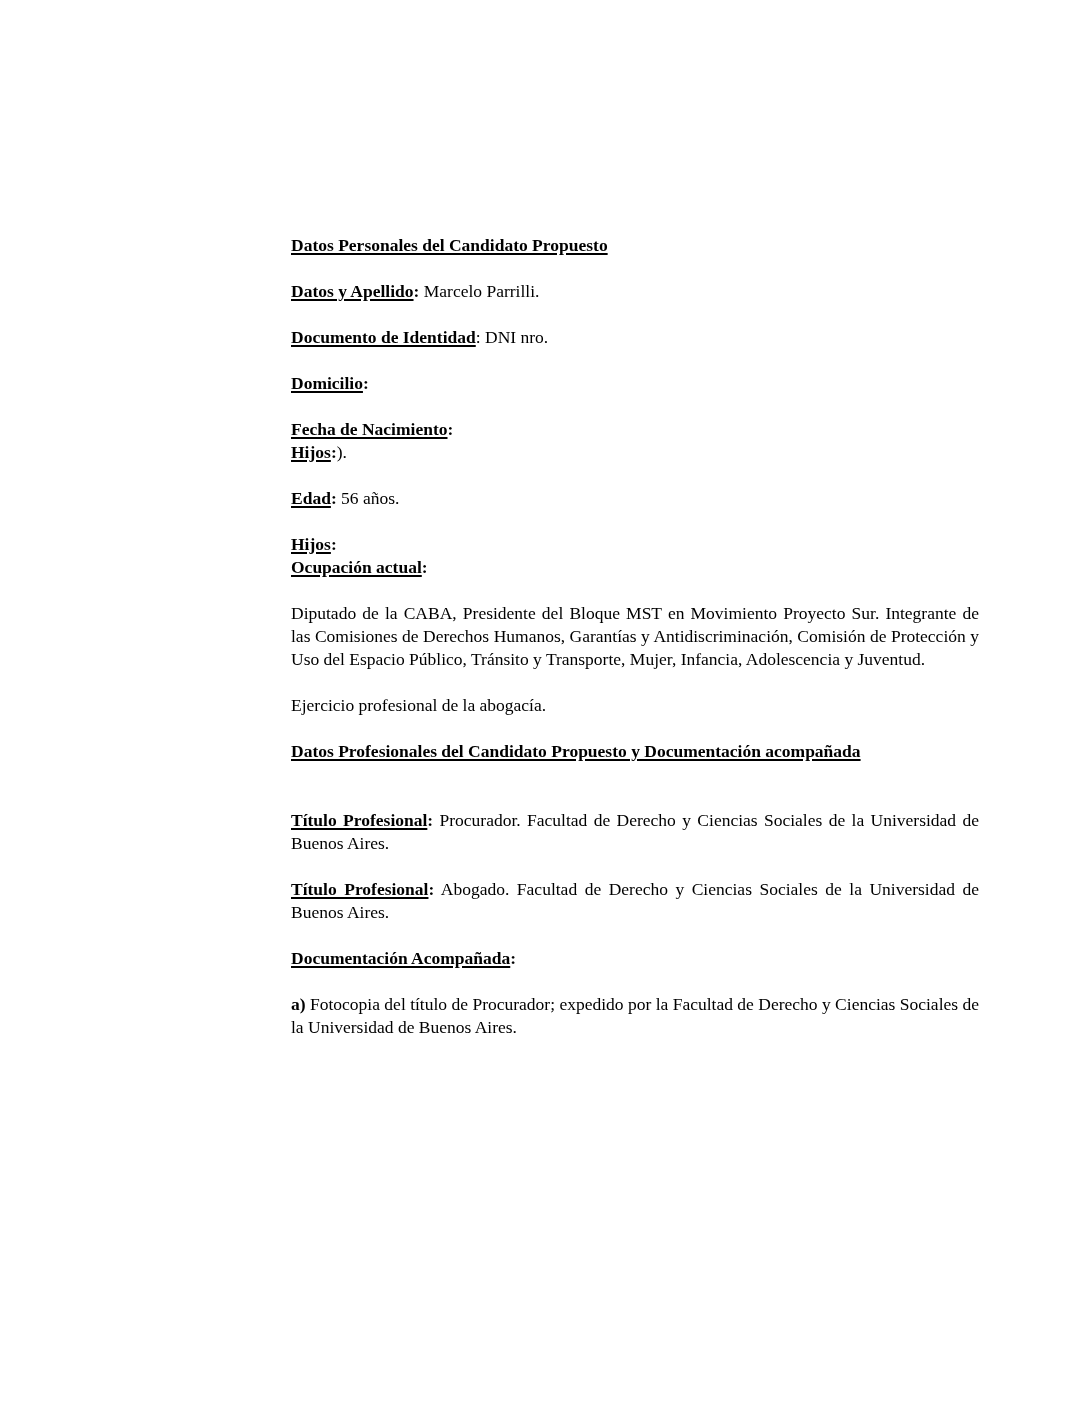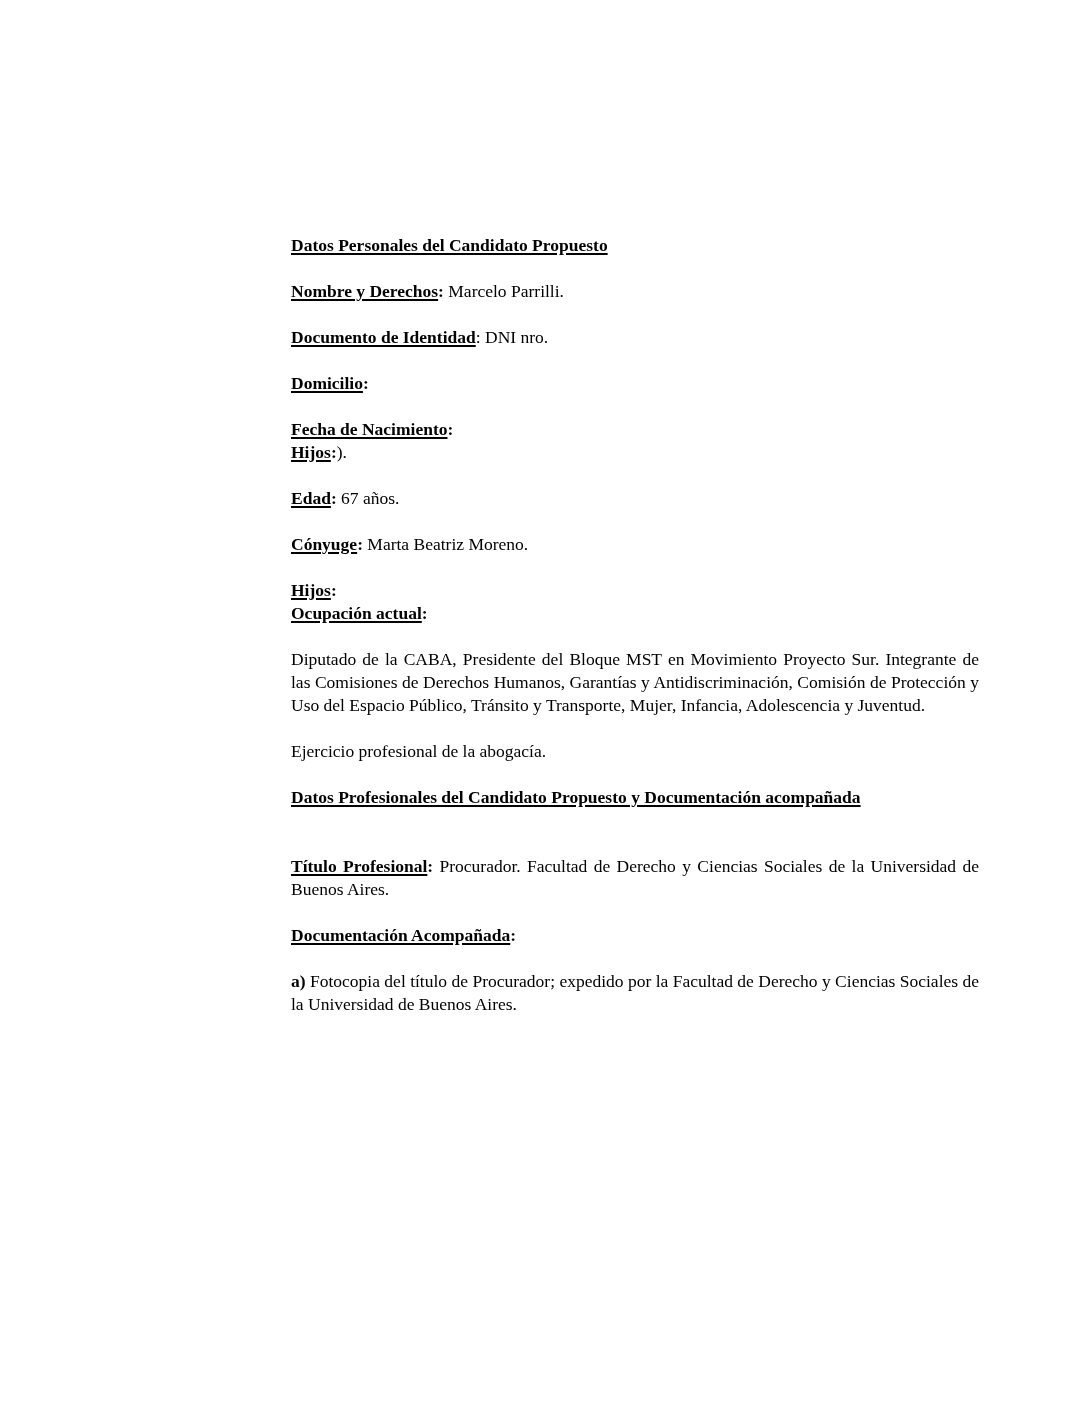--- a/index.html
+++ b/index.html
@@ -49,52 +49,52 @@
   .marker { font-weight: bold; }
 </style>
 </head>
 <body>
 
 <div class="page">
   <div class="content">
 
     <div class="block hd">Datos Personales del Candidato Propuesto</div>
 
-    <div class="block"><span class="lbl">Nombre y Derechos</span><span class="colon">:</span><span> Marcelo Parrilli.</span></div>
+    <div class="block"><span class="lbl">Datos y Apellido</span><span class="colon">:</span><span> Marcelo Parrilli.</span></div>
 
     <div class="block"><span class="lbl">Documento de Identidad</span><span class="colon thin">:</span><span> DNI nro.</span></div>
 
     <div class="block">
       <div><span class="lbl">Domicilio</span><span class="colon">:</span><span></span></div>
     </div>
 
     <div class="block">
       <div><span class="lbl">Fecha de Nacimiento</span><span class="colon">:</span><span></span></div>
       <div><span class="lbl">Hijos</span><span class="colon">:</span><span>).</span></div>
     </div>
 
 
-    <div class="block"><span class="lbl">Edad</span><span class="colon">:</span><span> 67 años.</span></div>
+    <div class="block"><span class="lbl">Edad</span><span class="colon">:</span><span> 56 años.</span></div>
 
 
-    <div class="block"><span class="lbl">Cónyuge</span><span class="colon">:</span><span> Marta Beatriz Moreno.</span></div>
 
     <div class="block">
       <div><span class="lbl">Hijos</span><span class="colon">:</span><span></span></div>
       <div><span class="lbl">Ocupación actual</span><span class="colon">:</span><span></span></div>
     </div>
 
     <div class="block just">Diputado de la CABA, Presidente del Bloque MST en Movimiento Proyecto Sur. Integrante de las Comisiones de Derechos Humanos, Garantías y Antidiscriminación, Comisión de Protección y Uso del Espacio Público, Tránsito y Transporte, Mujer, Infancia, Adolescencia y Juventud.</div>
 
     <div class="block">Ejercicio profesional de la abogacía.</div>
 
     <div class="block hd gap2">Datos Profesionales del Candidato Propuesto y Documentación acompañada</div>
 
     <div class="block just"><span class="lbl">Título Profesional</span><span class="colon">:</span><span> Procurador. Facultad de Derecho y Ciencias Sociales de la Universidad de Buenos Aires.</span></div>
 
+    <div class="block just"><span class="lbl">Título Profesional</span><span class="colon">:</span><span> Abogado. Facultad de Derecho y Ciencias Sociales de la Universidad de Buenos Aires.</span></div>
 
     <div class="block"><span class="hd">Documentación Acompañada</span><span class="colon">:</span></div>
 
     <div class="block just"><span class="marker">a)</span><span> Fotocopia del título de Procurador; expedido por la Facultad de Derecho y Ciencias Sociales de la Universidad de Buenos Aires.</span></div>
 
 
   </div>
 </div>
 
 </body></html>

